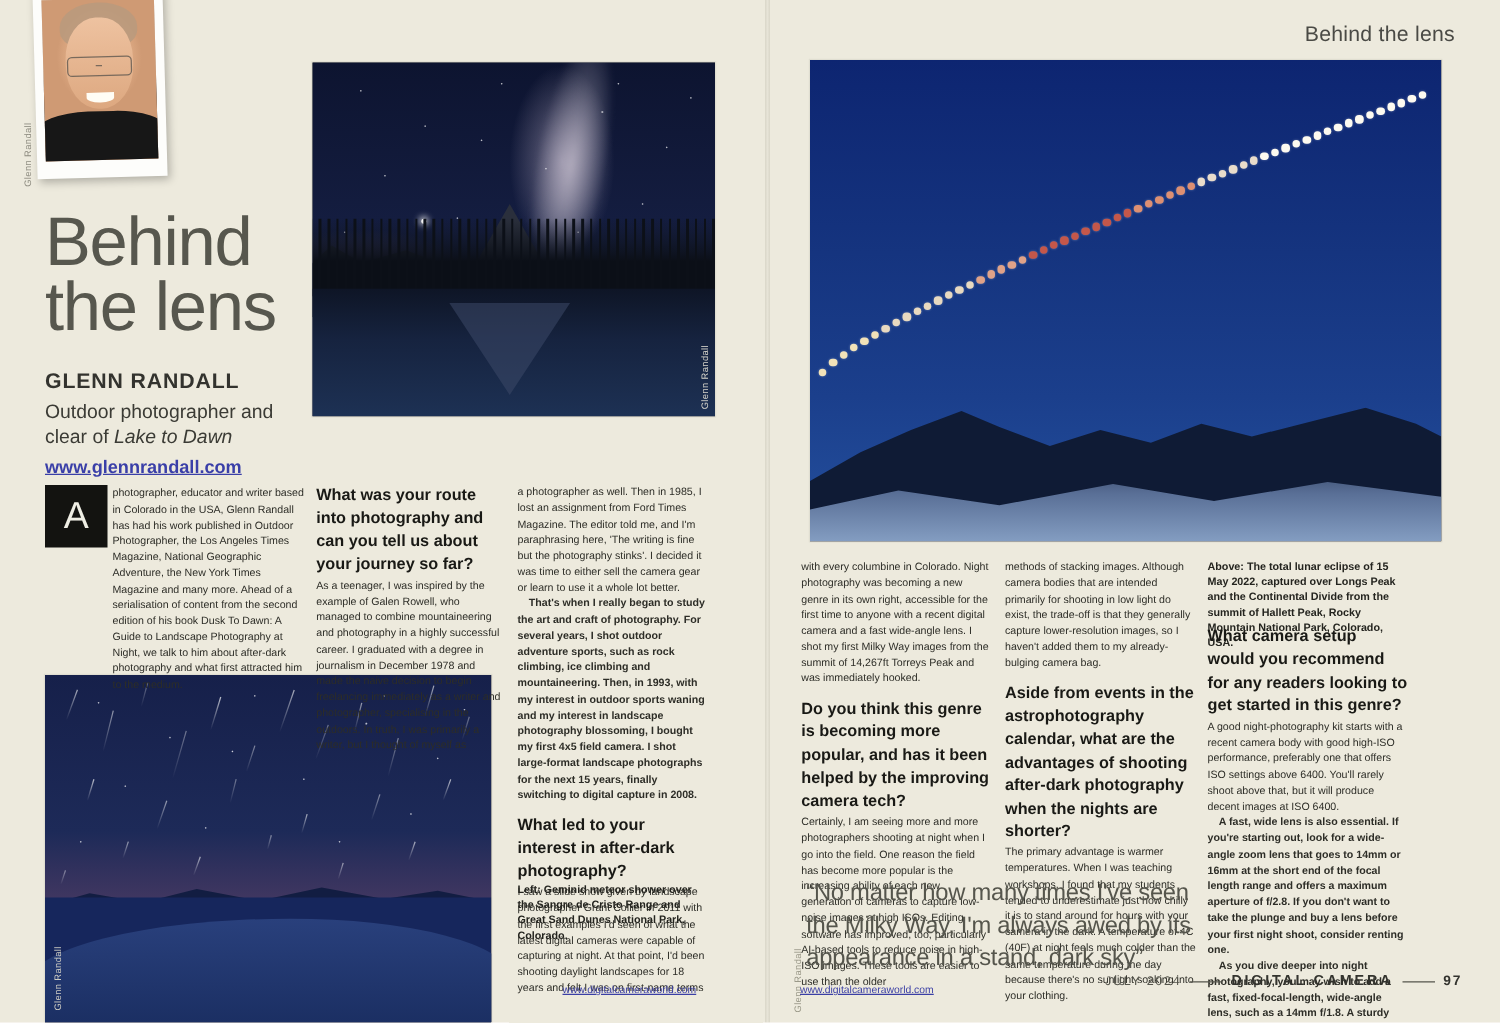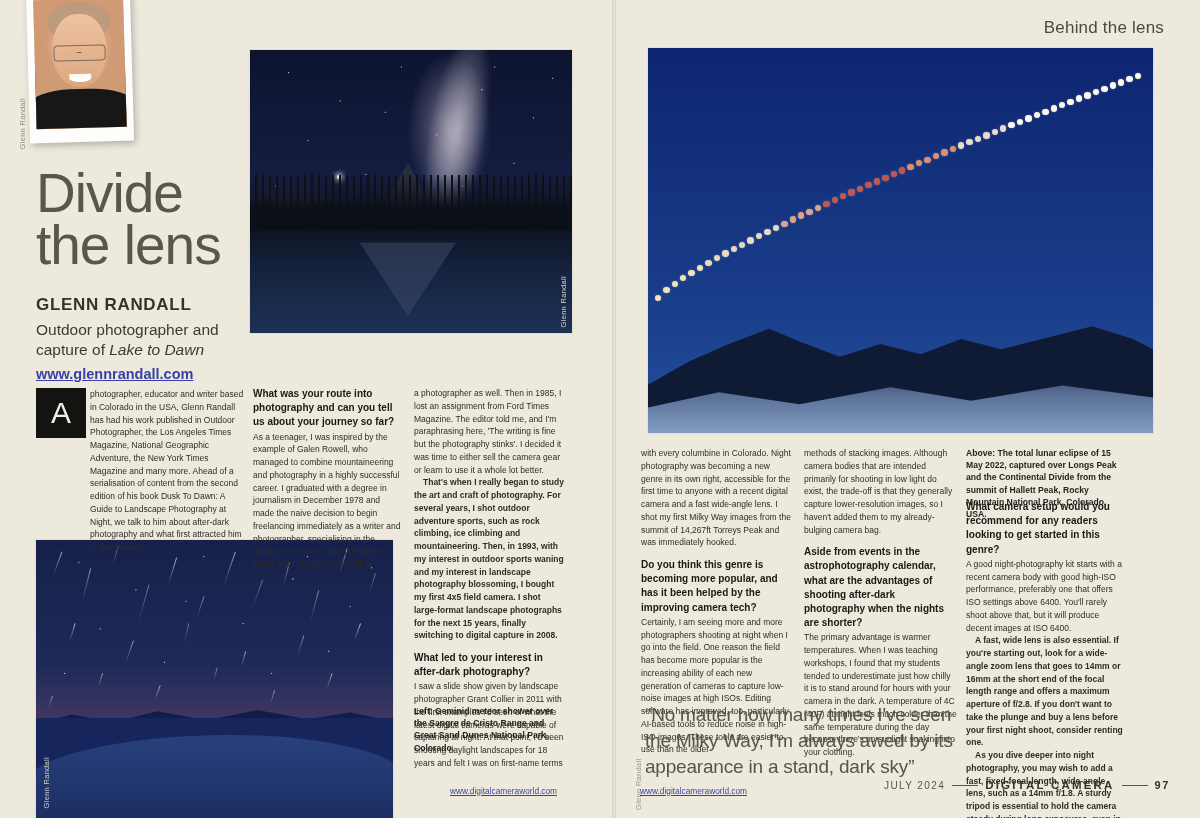--- a/index.html
+++ b/index.html
@@ -153,21 +153,21 @@
   .moons i { position:absolute; display:block; border-radius:50%; }
   .credit-ec { left:-12px; bottom:8px; color:#9a9888; }
 
   
   .caption {
     position:absolute; font-size:8.6px; line-height:1.42; font-weight:700; color:#24241f;
   }
   .col { position:absolute; font-size:8.5px; line-height:1.5; color:#2d2d27; font-weight:400; }
   .col p { margin-bottom:0; text-indent:0; }
   .col p.ind { text-indent:9px;font-weight:bold; }
-  .col h3 { font-size:10px; line-height:1.42; font-weight:700; color:#191915; margin:9px 0 1px; }
+  .col h3 { font-size:13px; line-height:1.42; font-weight:700; color:#191915; margin:9px 0 1px; }
   .col .first { margin-top:0; }
 
   
   .dropcap {
     position:absolute; left:36px; top:388px; width:50px; height:50px;
     background:#131310; color:#efeee4;
     display:flex; align-items:center; justify-content:center;
     font-size:30px; font-weight:300; line-height:1;
   }
 
@@ -210,27 +210,27 @@
       <div class="p-face"></div>
       <div class="p-glass"></div>
       <div class="p-mouth"></div>
       <div class="p-shirt"></div>
     </div>
   </div>
   <div class="credit-vert credit-portrait">Glenn Randall</div>
 
   <div class="masthead">
     <h1>
-      <span>Divide</span><br>
+      <span>Behind</span><br>
       <span>the lens</span>
     </h1>
     <div class="byline-name">GLENN RANDALL</div>
     <div class="byline-role">
       <span>Outdoor photographer and</span><br>
-      <span>capture of </span><em>Lake to Dawn</em>
+      <span>clear of </span><em>Lake to Dawn</em>
     </div>
     <a class="byline-url" href="#">www.glennrandall.com</a>
   </div>
 
   <div class="photo photo-frame" id="photo-milkyway">
     <div class="mw-sky"></div>
     <div class="mw-band"></div>
     <div class="stars"></div>
     <div class="mw-ridge-l"></div>
     <div class="mw-ridge-r"></div>

